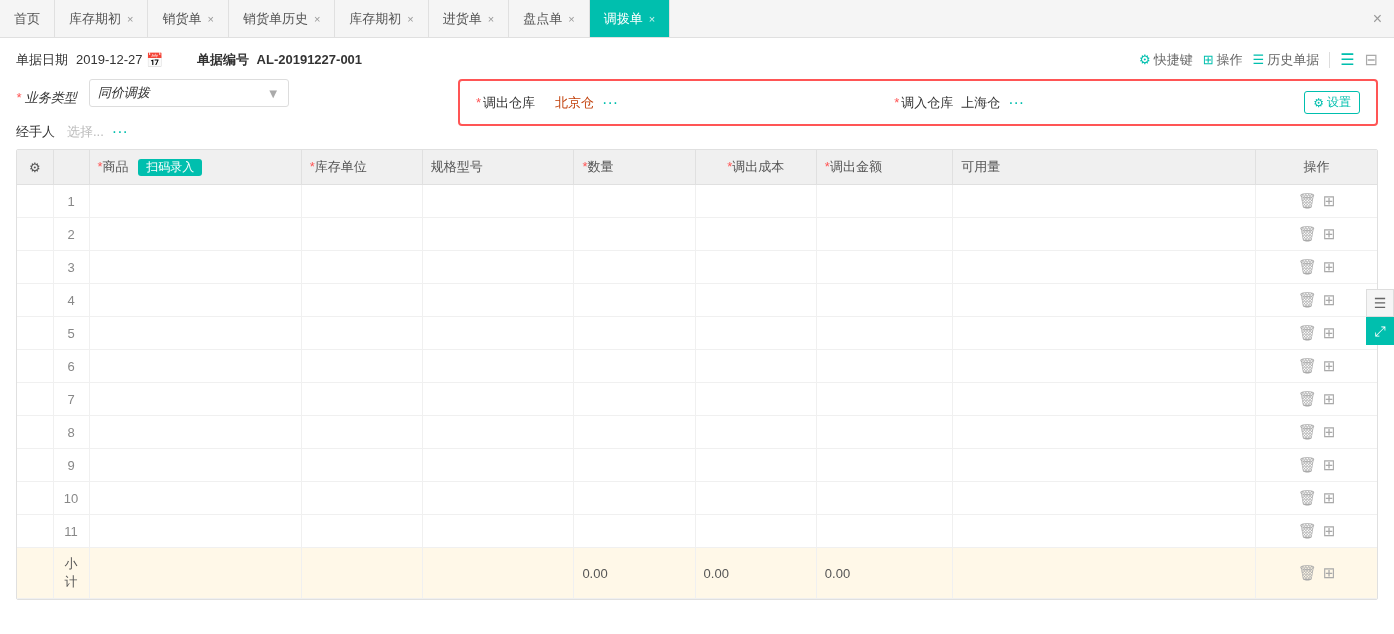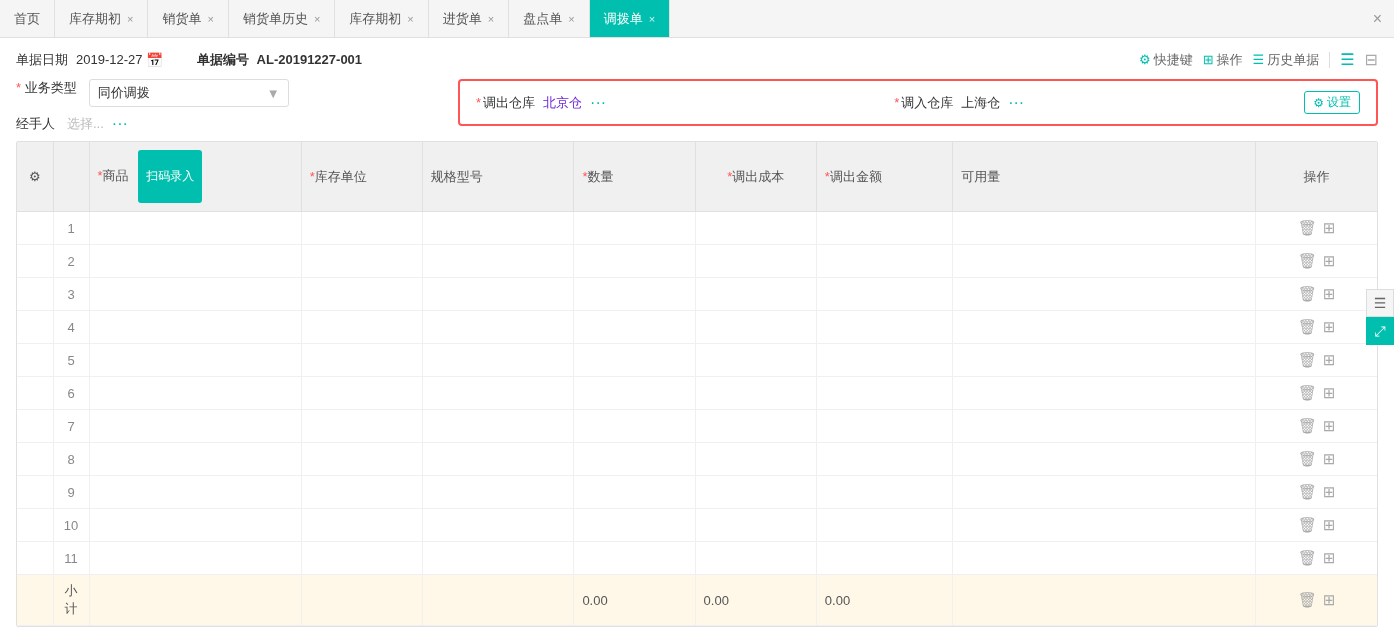--- a/index.html
+++ b/index.html
@@ -46,21 +46,21 @@
     tbody td { padding: 7px 8px; border-right: 1px solid #f0f0f0; color: #555; vertical-align: middle; }
     tbody td:last-child { border-right: none; }
     .row-num { color: #888; text-align: center; width: 36px; }
     .subtotal-row { background: #fff8e8 !important; }
     .subtotal-row td { color: #555; }
 
     
     .gear-col { width: 36px; text-align: center; }
 
     
-    .scan-btn { background: #00bfae; color: #fff; border: none; border-radius: 3px; padding: 18px 8px; font-size: 12px; cursor: pointer; margin-left: 6px; }
+    .scan-btn { background: #00bfae; color: #fff; border: none; border-radius: 3px; padding: 0 8px; font-size: 12px; cursor: pointer; margin-left: 6px; }
 
     
     .action-icons { display: flex; gap: 6px; justify-content: center; }
     .action-icon { color: #aaa; cursor: pointer; font-size: 15px; }
 
     
     .right-panel { position: fixed; right: 0; top: 50%; transform: translateY(-50%); display: flex; flex-direction: column; align-items: center; gap: 0; }
     .side-icon { width: 28px; height: 28px; background: #f5f5f5; border: 1px solid #ddd; display: flex; align-items: center; justify-content: center; cursor: pointer; color: #666; font-size: 14px; }
     .side-icon.teal { background: #00bfae; color: #fff; border-color: #00bfae; }
 
@@ -139,21 +139,21 @@
       </div>
       <div style="width:1px;height:16px;background:#ddd;"></div>
       <span style="cursor:pointer; color:#00bfae; font-size:16px;">☰</span>
       <span style="cursor:pointer; color:#aaa; font-size:16px;">⊟</span>
     </div>
   </div>
 
   <div style="display:flex; align-items:flex-start; gap:12px; margin-bottom:8px;">
 
     <div style="flex:0 0 430px;">
-      <div style="display:flex; align-items:flex-start; margin-bottom:8px;">
+      <div style="display:flex; align-items:flex-end; margin-bottom:16px;font-style:italic;">
         <span class="form-label">
           <span style="color:#f55;">*</span>
           <span>业务类型</span>
         </span>
         <div class="select-field" style="margin-left:8px; min-width:200px;">
           <span class="select-value">同价调拨</span>
           <span class="select-arrow">▼</span>
         </div>
       </div>
       <div class="handler-row">
@@ -161,21 +161,21 @@
         <span class="handler-placeholder" style="cursor:pointer; margin-left:8px;">选择...</span>
         <span class="dots-btn">···</span>
       </div>
     </div>
 
     <div style="flex:1; border:2px solid #f55; border-radius:4px; padding:10px 16px; display:flex; align-items:center;">
 
       <div style="display:flex; align-items:center; flex:1;">
         <span style="color:#f55; margin-right:2px;">*</span>
         <span>调出仓库</span>
-        <span style="margin-left:8px; color:#6d28d9;">北京仓</span>
+        <span style="margin-left:20px; color:#c2410c;">北京仓</span>
         <span class="dots-btn">···</span>
       </div>
 
       <div style="display:flex; align-items:center; flex:1; margin-left:20px;">
         <span style="color:#f55; margin-right:2px;">*</span>
         <span>调入仓库</span>
         <span style="margin-left:8px; color:#333;">上海仓</span>
         <span class="dots-btn">···</span>
       </div>
 

